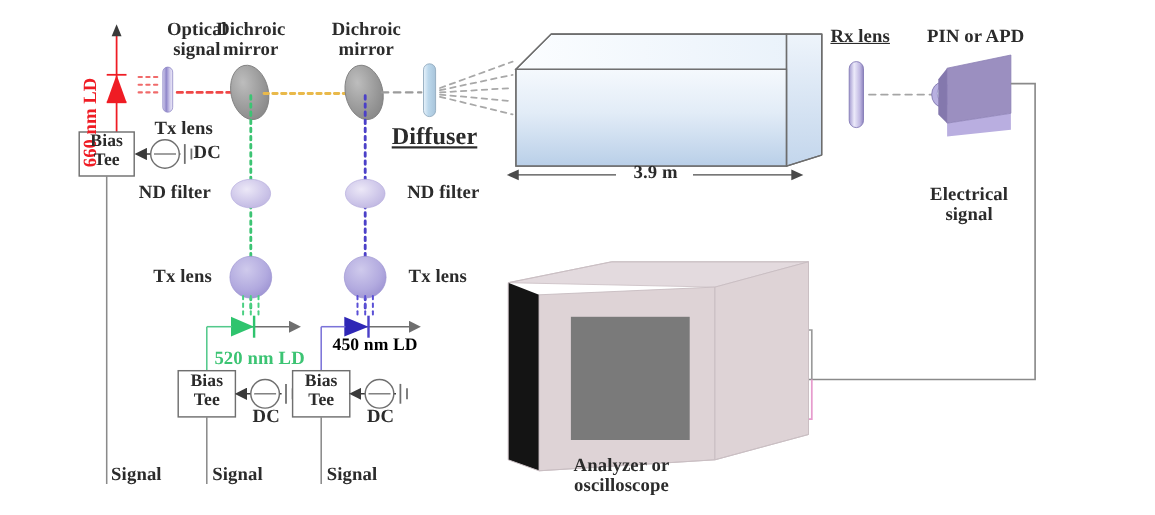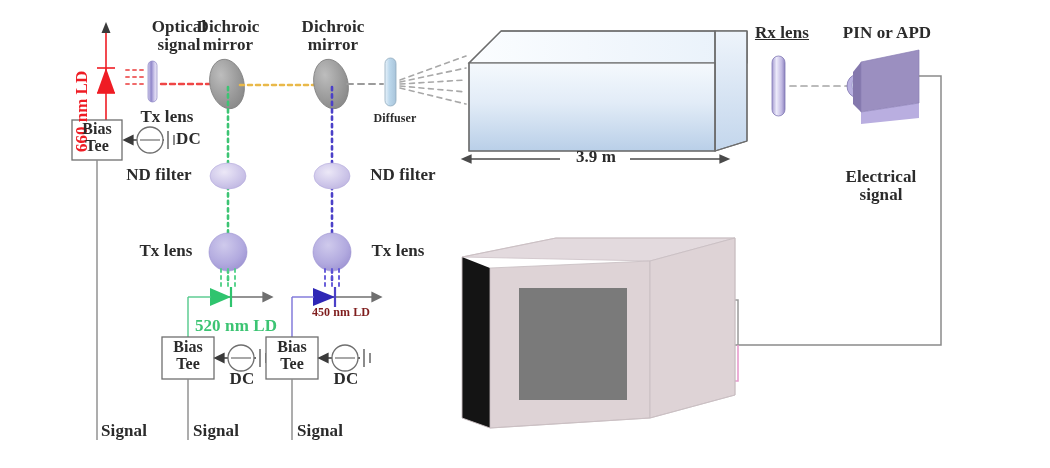--- a/index.html
+++ b/index.html
@@ -291,44 +291,46 @@
   <div class="lbl" style="left:112px; top:166px; width:94px; font-size:17px;">ND filter</div>
 
   <div class="lbl" style="left:356px; top:166px; width:94px; font-size:17px;">ND filter</div>
 
   <div class="lbl" style="left:124px; top:242px; width:84px; font-size:17px;">Tx lens</div>
 
   <div class="lbl" style="left:356px; top:242px; width:84px; font-size:17px;">Tx lens</div>
 
   <div class="lbl" style="left:181px; top:306px; width:110px; font-size:17px; color:#3cc473;margin-top:11px;">520 nm LD</div>
 
-  <div class="lbl" style="left:286px; top:306px; width:110px; font-size:12px; color:#7f1d1d;">450 nm LD</div>
+  <div class="lbl" style="left:286px; top:306px; width:110px; font-size:16px; color:#000000;">450 nm LD</div>
 
   <div class="lbl" style="left:162px; top:339px; width:52px; font-size:16px;">Bias
 Tee</div>
 
   <div class="lbl" style="left:266px; top:339px; width:52px; font-size:16px;">Bias
 Tee</div>
 
   <div class="lbl" style="left:222px; top:370px; width:40px; font-size:17px;">DC</div>
 
   <div class="lbl" style="left:326px; top:370px; width:40px; font-size:17px;">DC</div>
 
   <div class="lbl" style="left:101px; top:422px; width:74px; font-size:17px; text-align:left;">Signal</div>
 
   <div class="lbl" style="left:193px; top:422px; width:74px; font-size:17px; text-align:left;">Signal</div>
 
   <div class="lbl" style="left:297px; top:422px; width:74px; font-size:17px; text-align:left;">Signal</div>
 
-  <div class="lbl" style="left:352px; top:112px; width:86px; font-size:12px;">Diffuser</div>
+  <div class="lbl" style="left:352px; top:112px; width:86px; font-size:22px;text-decoration:underline;">Diffuser</div>
 
   <div class="lbl" style="left:561px; top:148px; width:70px; font-size:17px;">3.9 m</div>
 
   <div class="lbl" style="left:746px; top:24px; width:72px; font-size:17px;text-decoration:underline;">Rx lens</div>
 
   <div class="lbl" style="left:824px; top:24px; width:126px; font-size:17px;">PIN or APD</div>
 
   <div class="lbl" style="left:820px; top:168px; width:122px; font-size:17px;">Electrical
 signal</div>
 
 
+  <div class="lbl" style="left:472px; top:414px; width:186px; font-size:17px;">Analyzer or
+oscilloscope</div>
 
 </div>
 
 </body></html>

